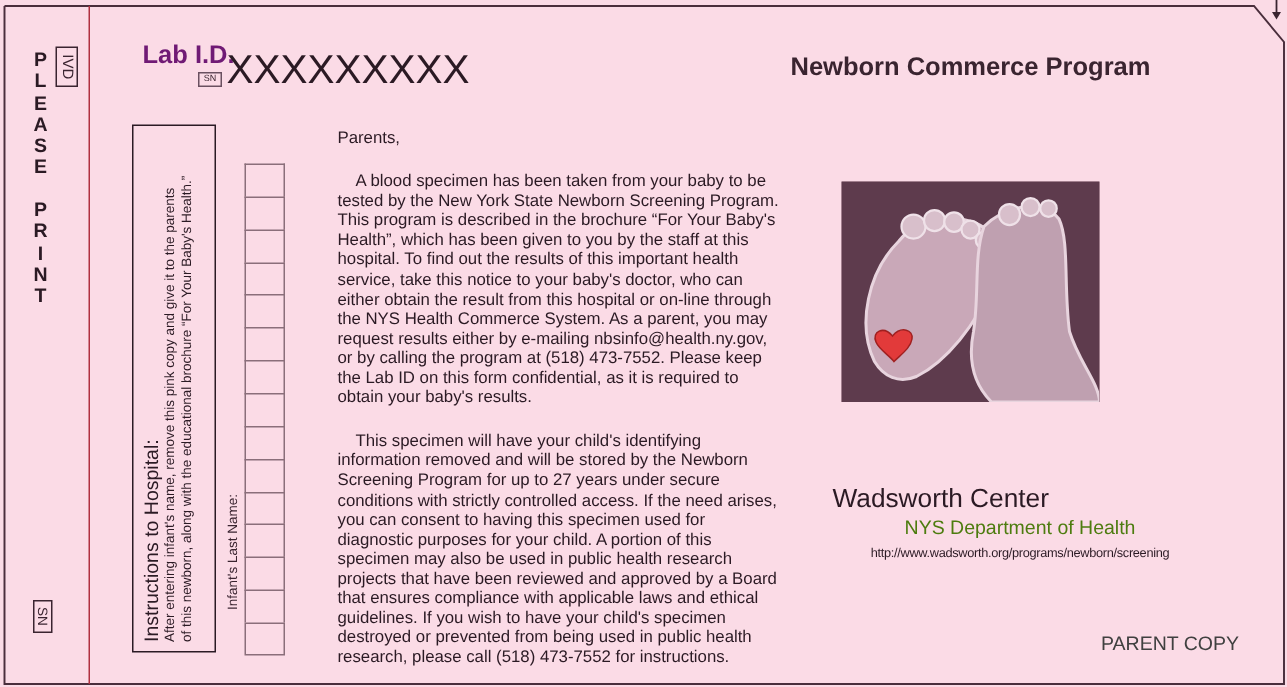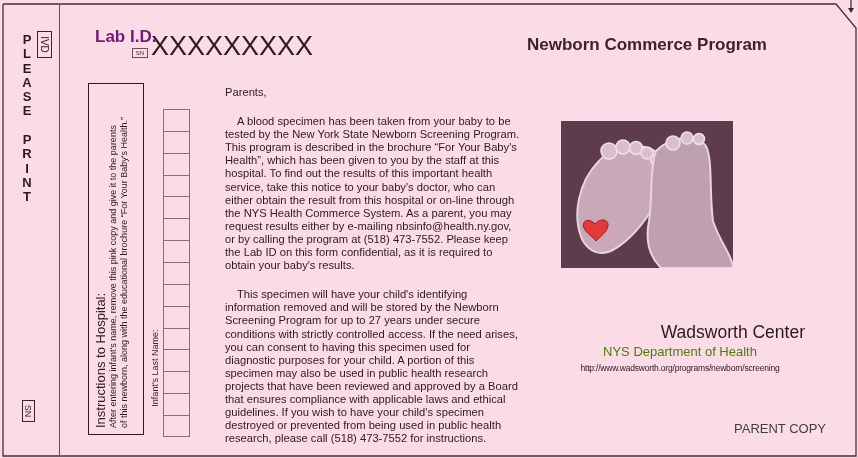--- a/index.html
+++ b/index.html
@@ -98,21 +98,21 @@
     }
     .program-sub {
       position: absolute; left: 560px; top: 60px; font-size: 12.5px; font-weight: bold;
       color: #3a2430;
     }
     .feet-image {
       position: absolute; left: 561px; top: 121px; width: 172px; height: 147px;
       background: #5e3b4d; overflow: hidden;
     }
     .center-name {
-      position: absolute; left: 555px; top: 322px; width: 250px; text-align: right;
+      position: absolute; left: 555px; top: 322px; width: 250px; text-align: left;
       font-size: 17.5px; color: #2b1a24;
     }
     .dept-name {
       position: absolute; left: 555px; top: 344px; width: 250px; text-align: center;
       font-size: 13px; color: #4d7c0f;
     }
     .url {
       position: absolute; left: 555px; top: 363px; width: 250px; text-align: center;
       font-size: 8.5px; color: #2b1a24; letter-spacing: -0.2px;
     }

